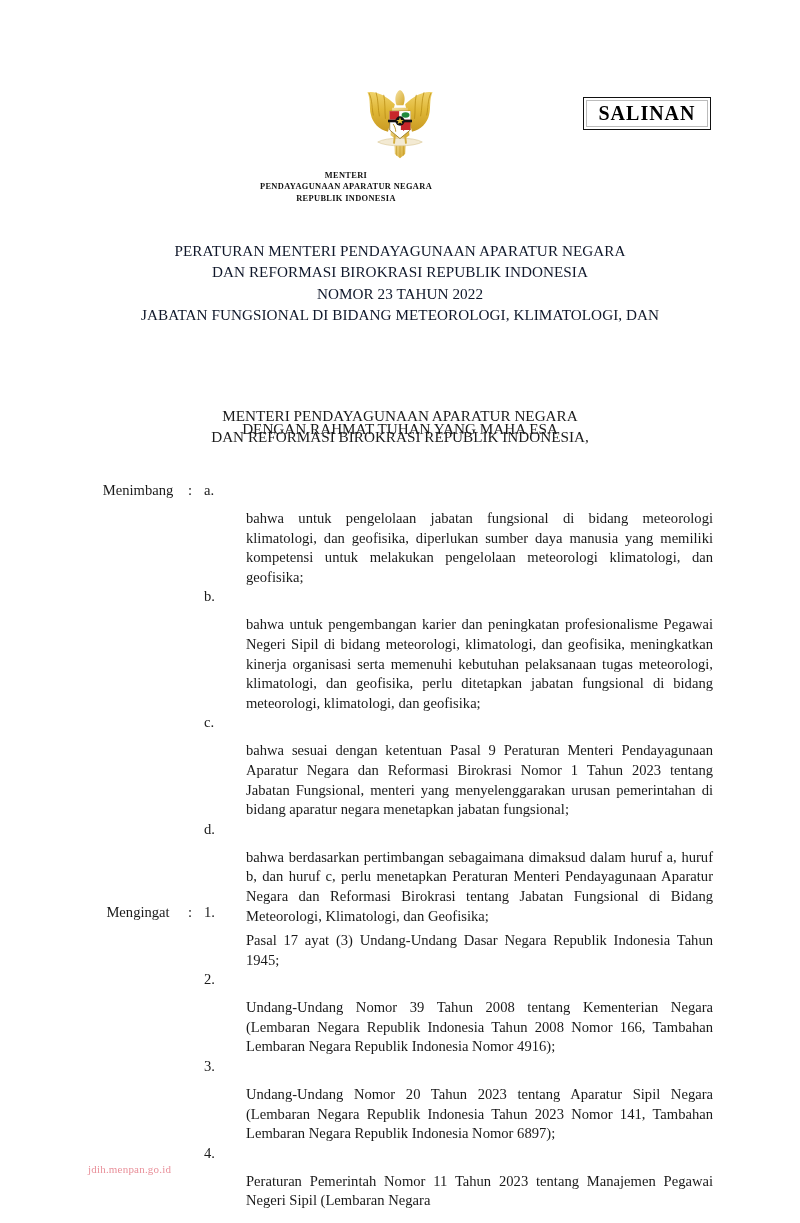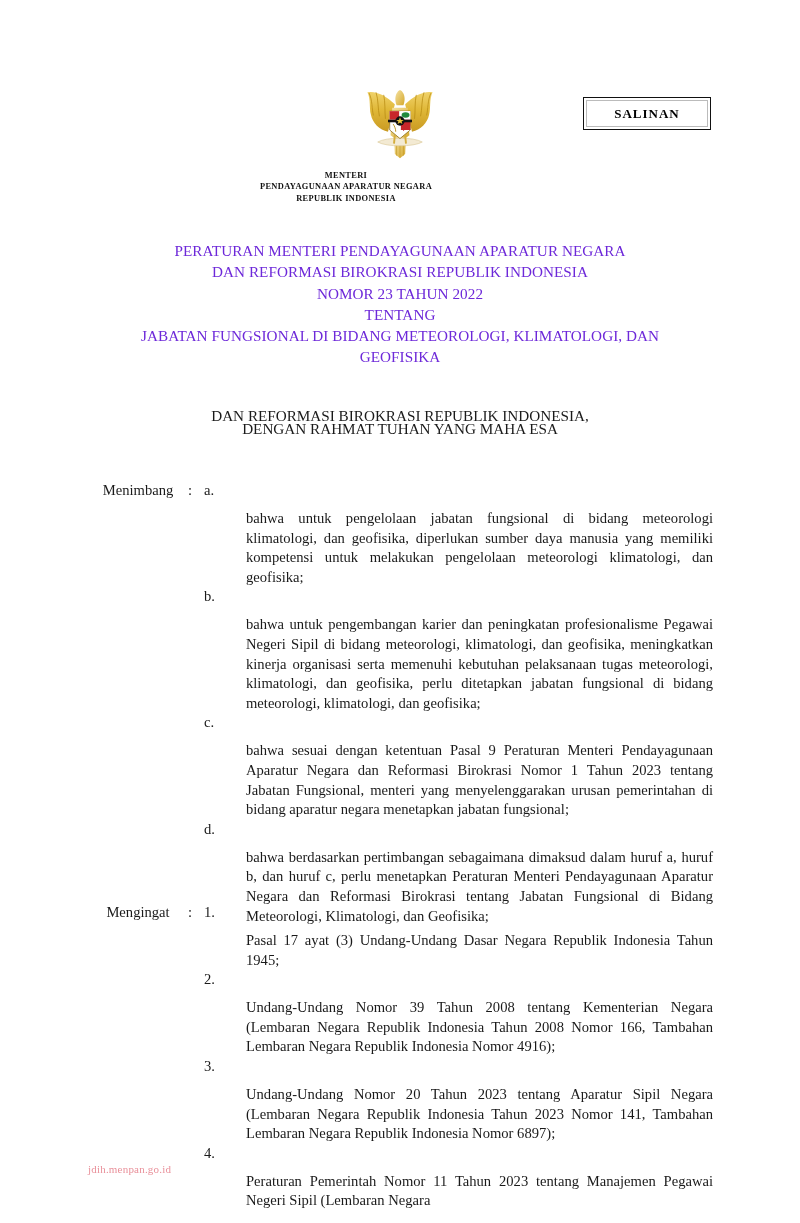--- a/index.html
+++ b/index.html
@@ -69,35 +69,35 @@
   }
   .salinan-inner {
     border: 0.8px solid #bbb;
     width: 120px;
     height: 25px;
     display: flex;
     align-items: center;
     justify-content: center;
     font-family: "Liberation Serif", "DejaVu Serif", serif;
     font-weight: bold;
-    font-size: 13px;
+    font-size: 20px;
     letter-spacing: 1px;
     color: #000;
   }
 
   
   .title-block {
     position: absolute;
     left: 90px;
     top: 240px;
     width: 620px;
     text-align: center;
     font-size: 15.2px;
     line-height: 21.3px;
-    color: #6d28d9;
+    color: #0f172a;
     letter-spacing: 0.05px;
   }
   .title-block div { white-space: nowrap; }
 
   .rahmat {
     position: absolute;
     left: 90px;
     top: 370px;
     width: 620px;
     text-align: center;
@@ -250,28 +250,27 @@
 
     <div class="salinan-box">
       <div class="salinan-inner">SALINAN</div>
     </div>
   </div>
 
   <div class="title-block">
     <div>PERATURAN MENTERI PENDAYAGUNAAN APARATUR NEGARA</div>
     <div>DAN REFORMASI BIROKRASI REPUBLIK INDONESIA</div>
     <div>NOMOR 23 TAHUN 2022</div>
-    <div>TENTANG</div>
     <div>JABATAN FUNGSIONAL DI BIDANG METEOROLOGI, KLIMATOLOGI, DAN</div>
-    <div>GEOFISIKA</div>
   </div>
 
   <div class="rahmat">DENGAN RAHMAT TUHAN YANG MAHA ESA</div>
 
   <div class="signatory">
+    <div>MENTERI PENDAYAGUNAAN APARATUR NEGARA</div>
     <div>DAN REFORMASI BIROKRASI REPUBLIK INDONESIA,</div>
   </div>
 
   <div class="section menimbang">
     <div class="sec-row">
       <div class="sec-label">Menimbang</div>
       <div class="sec-colon">:</div>
       <div class="sec-items">
 
         <div class="clause">

